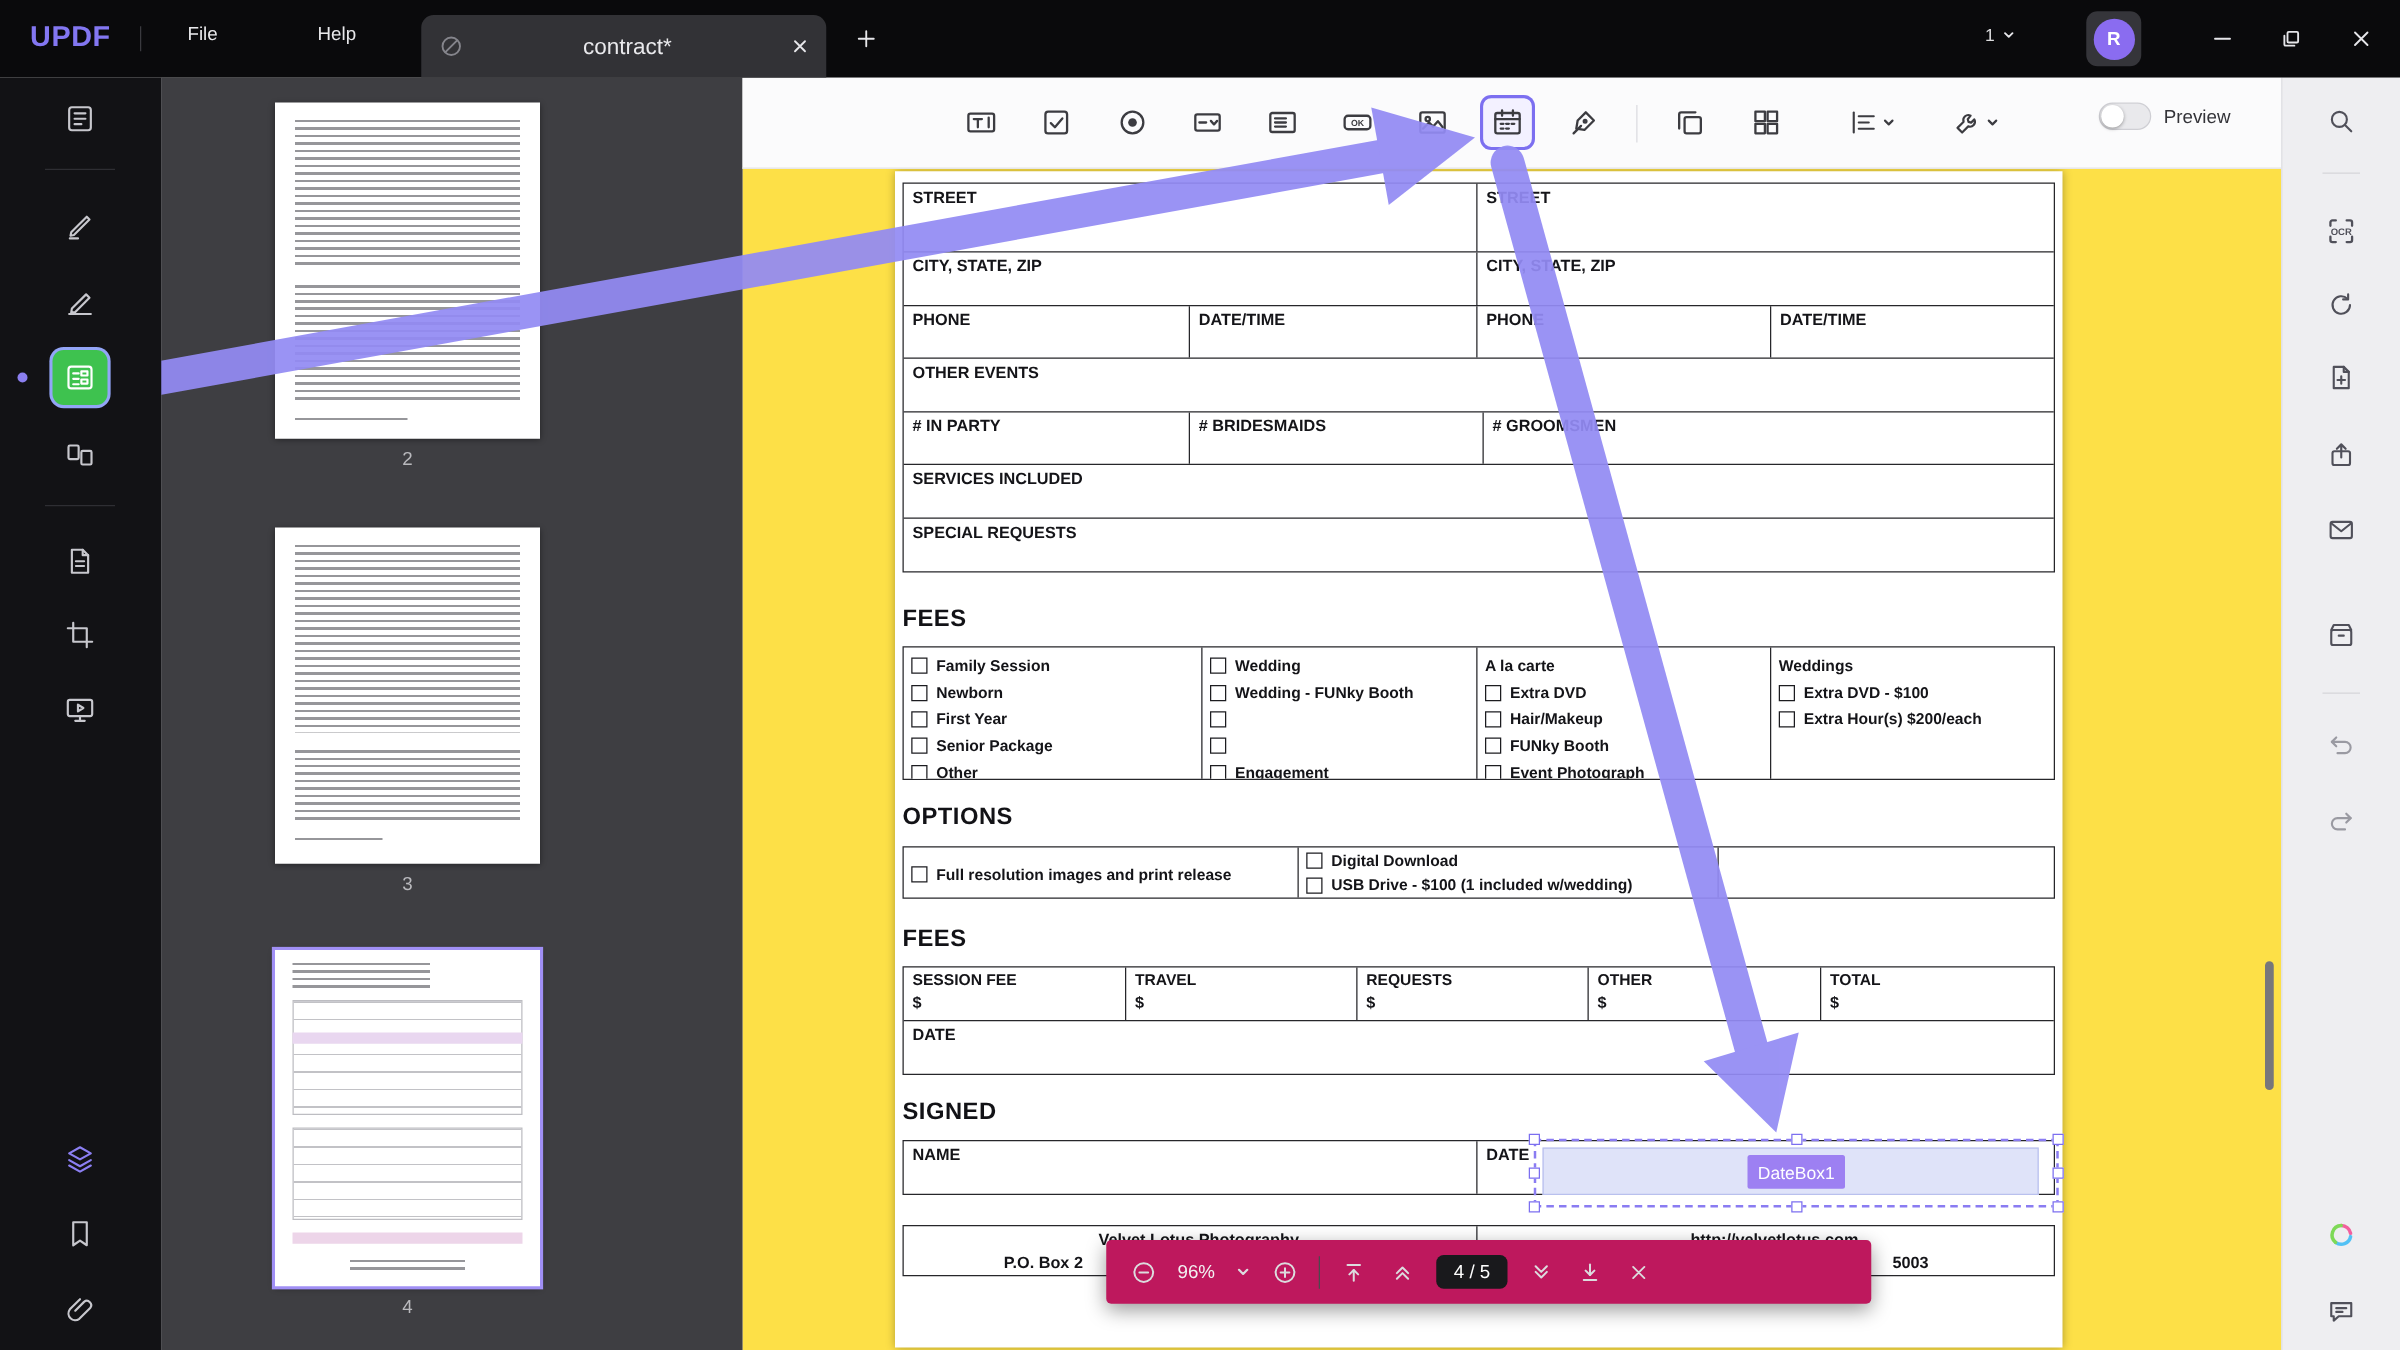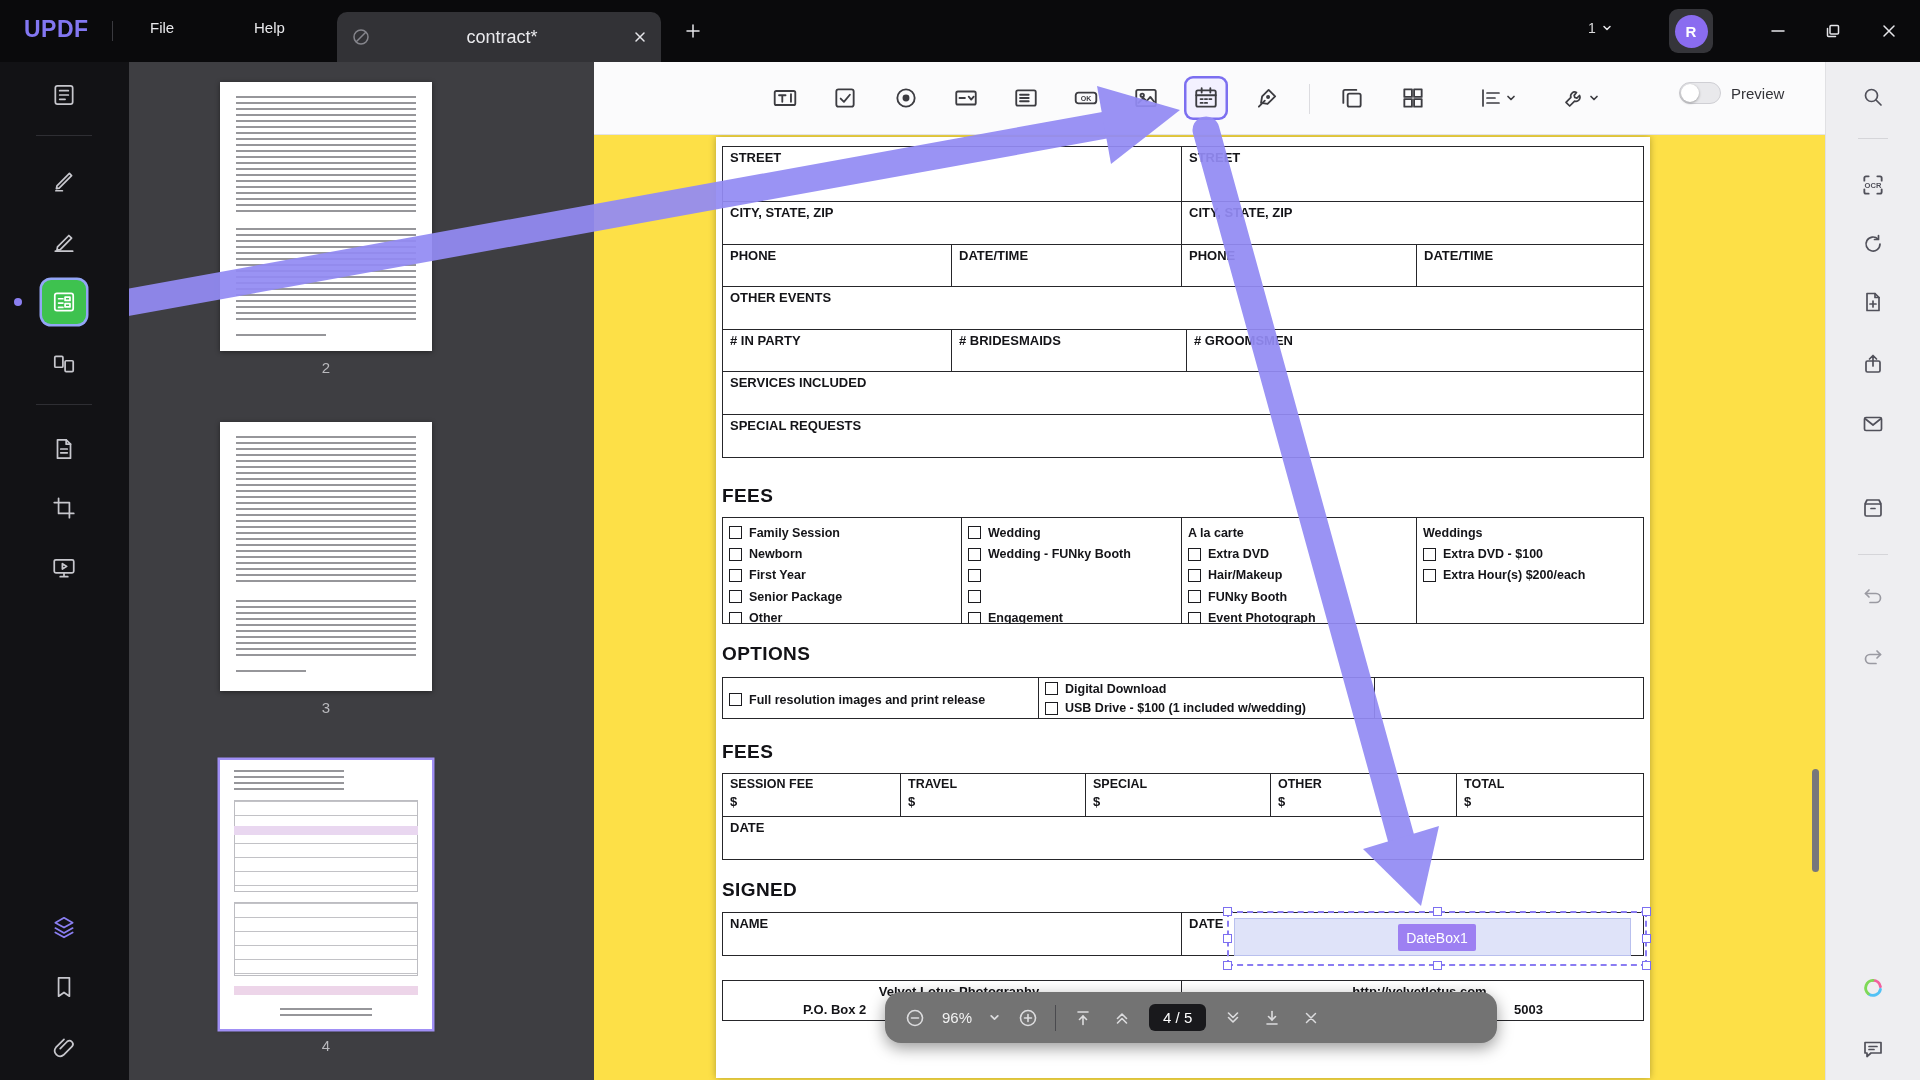--- a/index.html
+++ b/index.html
@@ -88,21 +88,21 @@
   .fcell-rel{position:relative}
   .ctr{position:absolute;width:100%;text-align:center;font-size:13px;font-weight:700;color:#141418}
 
   
   .datebox-field{position:absolute;left:518px;top:781px;width:397px;height:38px;background:#dfe3f9;border:1px solid #b9c0ee;z-index:5}
   .datebox-sel{position:absolute;left:511px;top:774px;width:420px;height:55px;border:2px dashed #8A7CF2;z-index:6}
   .hdl{position:absolute;width:9px;height:9px;background:#fff;border:1.5px solid #7C6FF0}
   .datebox-label{position:absolute;left:682px;top:787px;width:78px;height:27px;background:#9D80F2;color:#fff;font-size:14px;display:flex;align-items:center;justify-content:center;border-radius:2px;z-index:7}
 
   
-  #bottom-bar{position:absolute;left:885px;top:992px;width:612px;height:51px;background:#737373;border-radius:16px;box-shadow:0 5px 16px rgba(0,0,0,.4);display:flex;align-items:center;padding:0 18px;gap:15px;z-index:45}
+  #bottom-bar{position:absolute;left:885px;top:992px;width:612px;height:51px;background:#be185d;border-radius:4px;box-shadow:0 5px 16px rgba(0,0,0,.4);display:flex;align-items:center;padding:0 18px;gap:15px;z-index:45}
   #bottom-bar svg *{stroke:#dcdcde;fill:none;stroke-width:1.6;stroke-linecap:round;stroke-linejoin:round}
   .bb-zoom{color:#f2f2f2;font-size:15px}
   .bb-div{width:1px;height:26px;background:#4a4a4e}
   .bb-page{background:#19191c;border-radius:6px;padding:5px 14px;color:#fff;font-size:15px}
   .bb-btn{display:flex;align-items:center;justify-content:center;width:24px;height:24px}
 
   
   #scroll-thumb{position:absolute;left:1812px;top:769px;width:7px;height:103px;background:#77777b;border-radius:4px;z-index:35}
 
   
@@ -582,21 +582,21 @@
       <div class="trow" style="height:43px">
         <div class="tcell w178">
             <span class="fhdr">SESSION FEE</span>
             <span class="fval">$</span>
           </div>
         <div class="tcell w185">
             <span class="fhdr">TRAVEL</span>
             <span class="fval">$</span>
           </div>
         <div class="tcell w185">
-            <span class="fhdr">SPECIAL</span>
+            <span class="fhdr">REQUESTS</span>
             <span class="fval">$</span>
           </div>
         <div class="tcell w186">
             <span class="fhdr">OTHER</span>
             <span class="fval">$</span>
           </div>
         <div class="tcell grow">
             <span class="fhdr">TOTAL</span>
             <span class="fval">$</span>
           </div>

